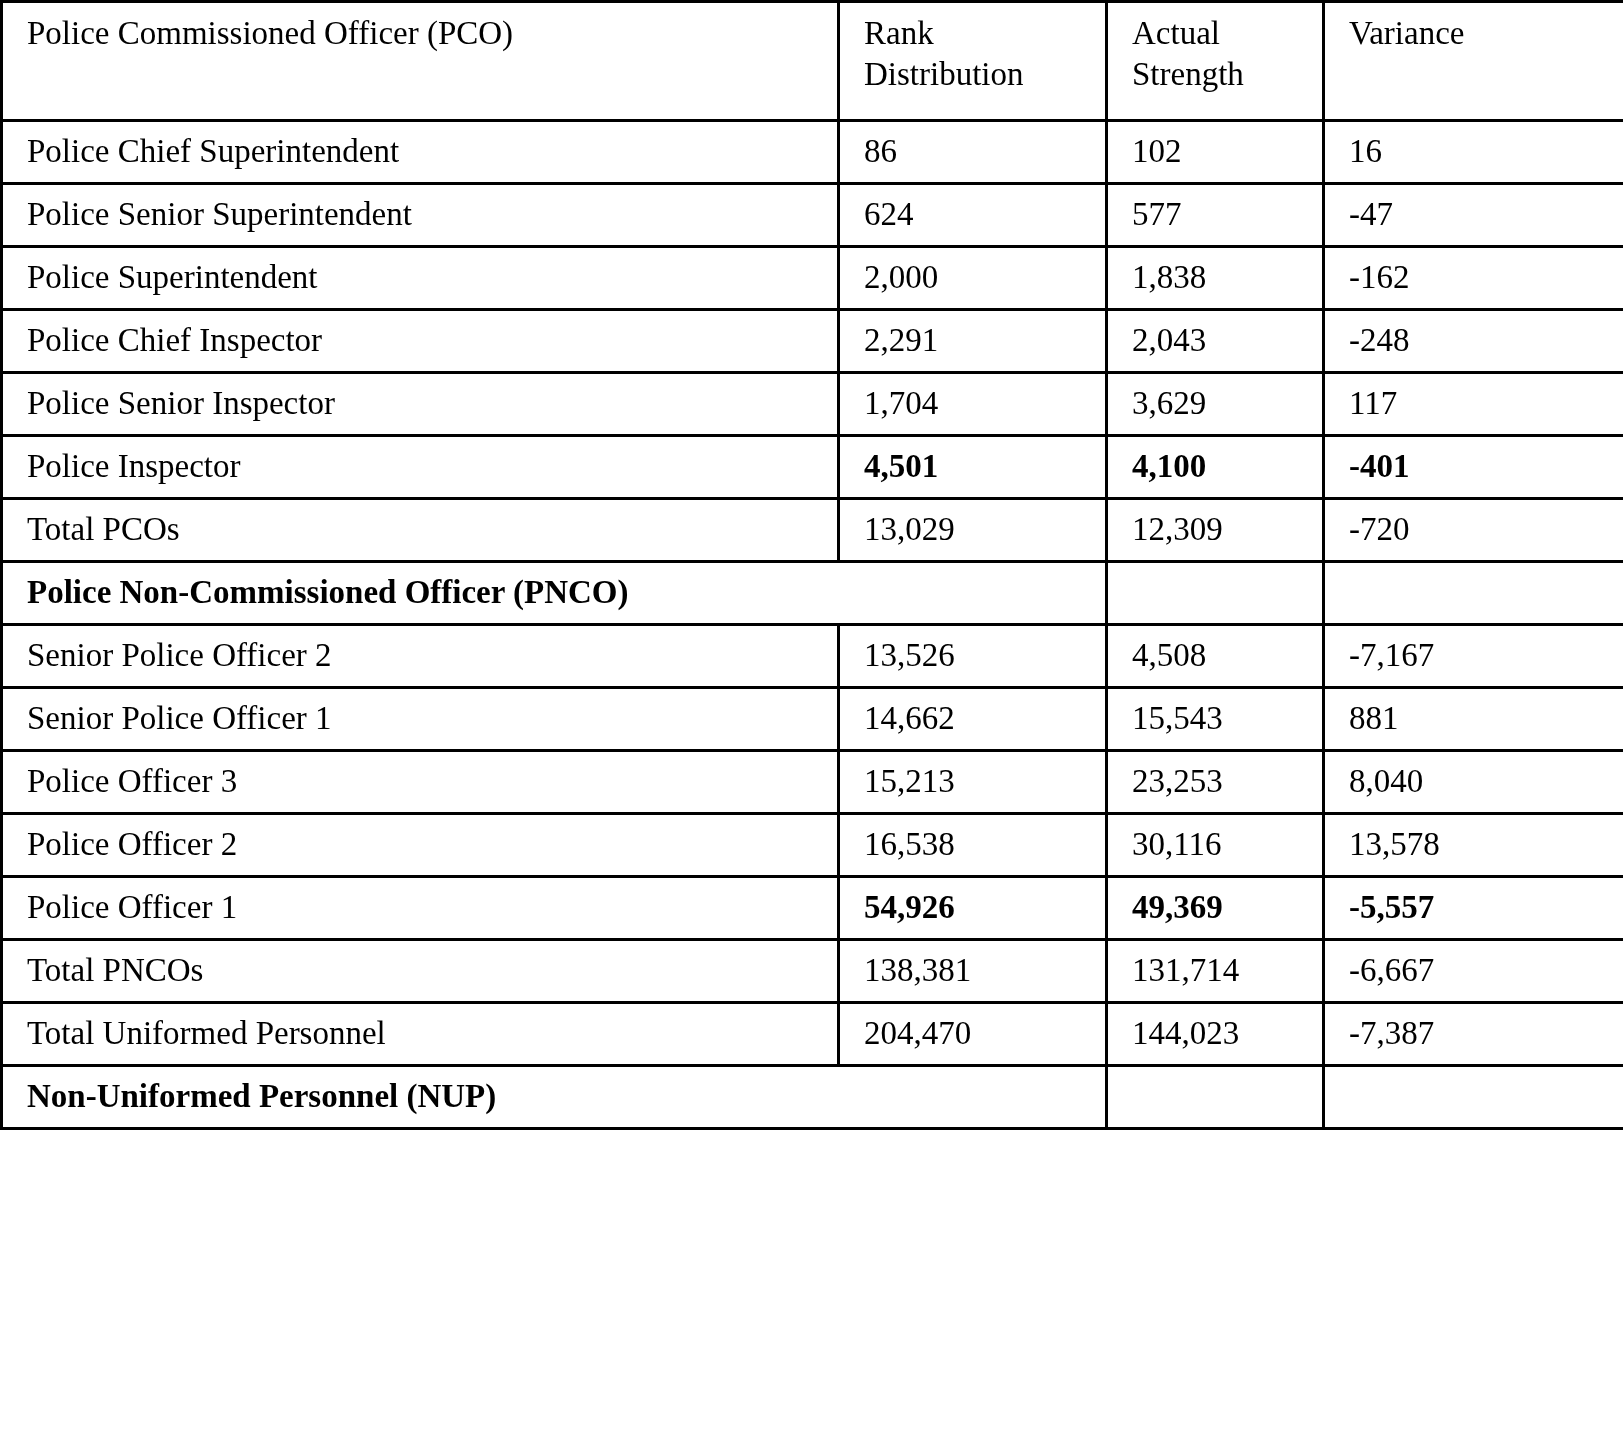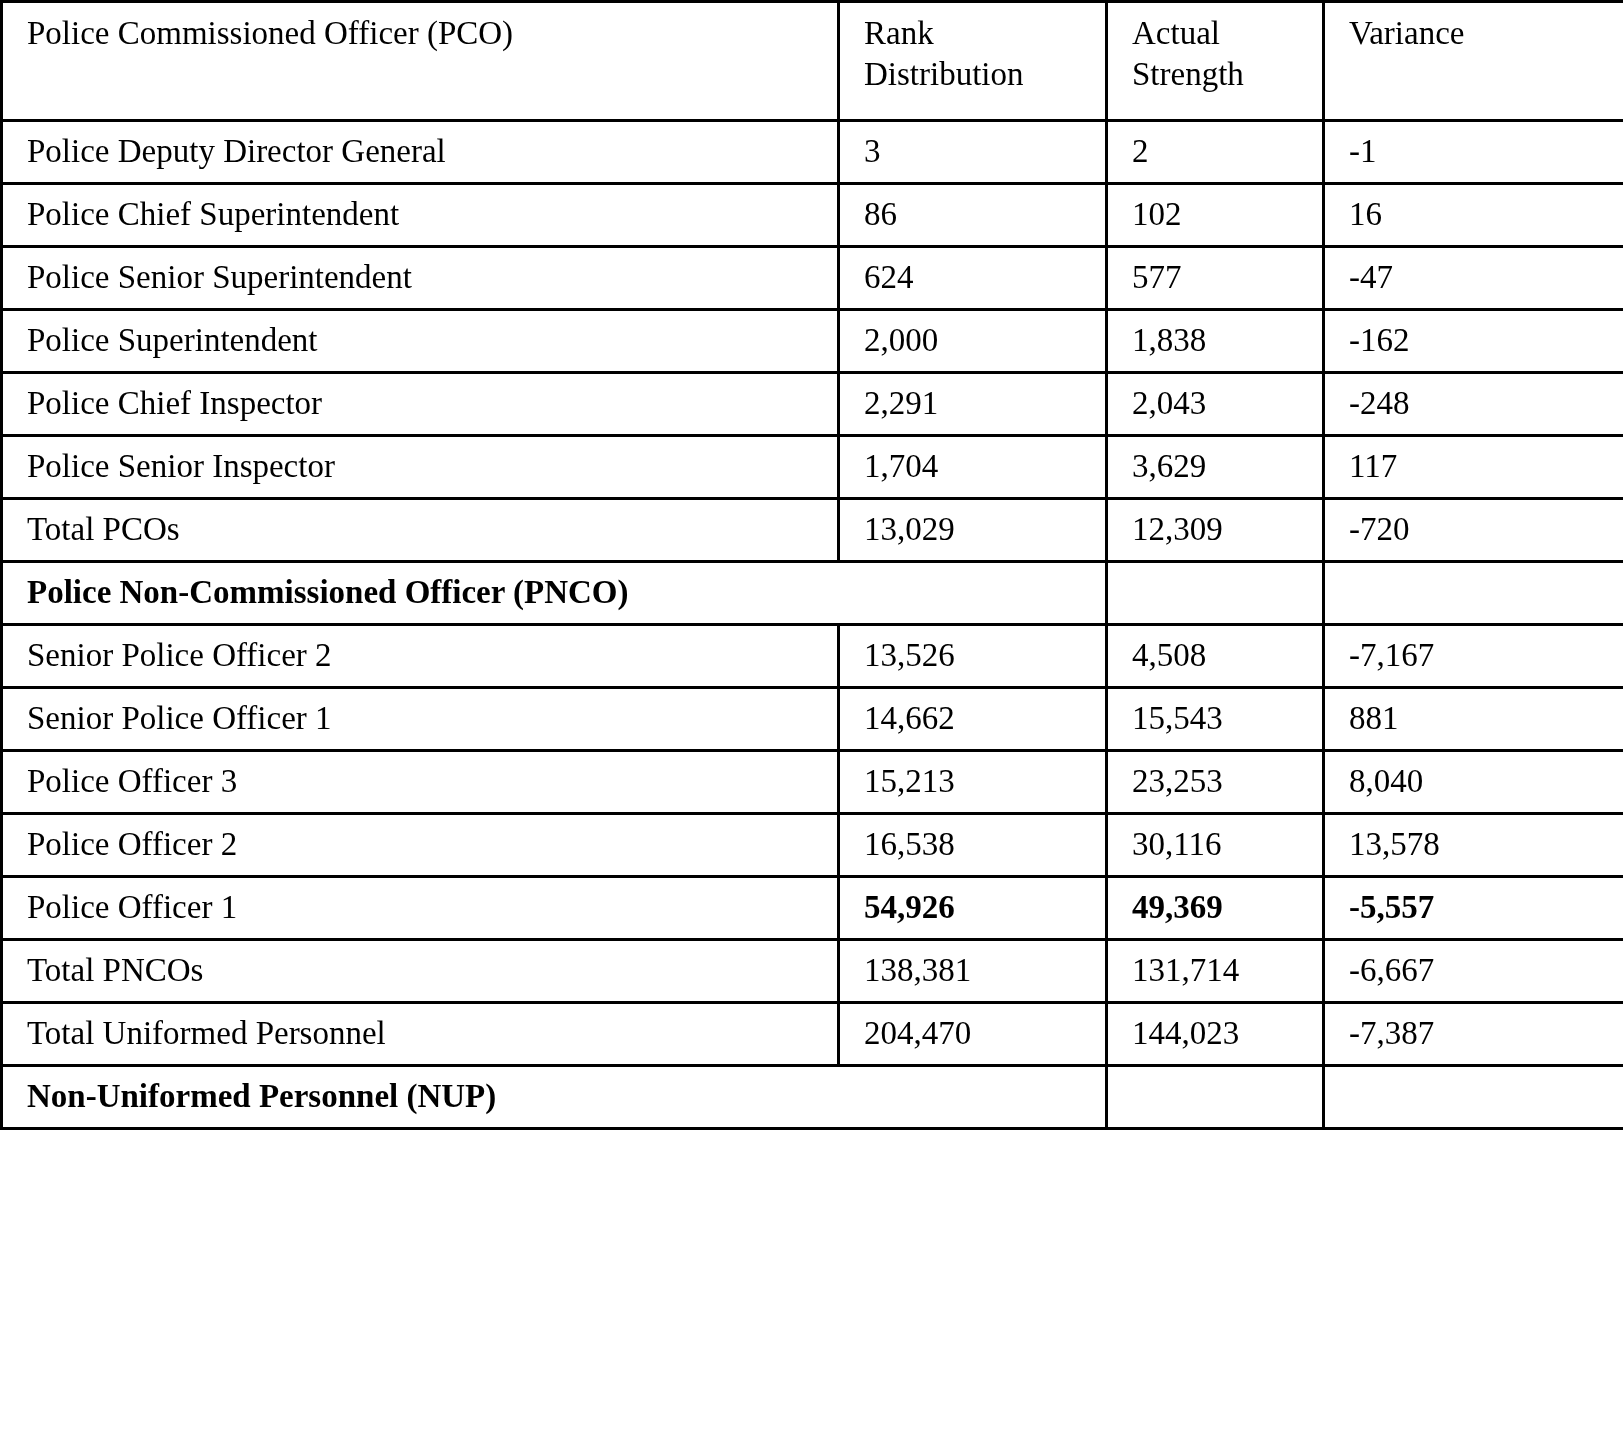--- a/index.html
+++ b/index.html
@@ -55,26 +55,20 @@
   <thead>
     <tr>
       <th>Police Commissioned Officer (PCO)</th>
       <th>Rank Distribution</th>
       <th>Actual Strength</th>
       <th>Variance</th>
     </tr>
   </thead>
   <tbody>
       <tr>
-        <td>Police Deputy Director General</td>
-        <td>3</td>
-        <td>2</td>
-        <td>-1</td>
-      </tr>
-      <tr>
         <td>Police Chief Superintendent</td>
         <td>86</td>
         <td>102</td>
         <td>16</td>
       </tr>
       <tr>
         <td>Police Senior Superintendent</td>
         <td>624</td>
         <td>577</td>
         <td>-47</td>
@@ -89,20 +83,26 @@
         <td>Police Chief Inspector</td>
         <td>2,291</td>
         <td>2,043</td>
         <td>-248</td>
       </tr>
       <tr>
         <td>Police Senior Inspector</td>
         <td>1,704</td>
         <td>3,629</td>
         <td>117</td>
+      </tr>
+      <tr>
+        <td>Police Inspector</td>
+        <td class="bold">4,501</td>
+        <td class="bold">4,100</td>
+        <td class="bold">-401</td>
       </tr>
       <tr>
         <td>Total PCOs</td>
         <td>13,029</td>
         <td>12,309</td>
         <td>-720</td>
       </tr>
       <tr>
         <td colspan="2" class="bold">Police Non-Commissioned Officer (PNCO)</td>
         <td></td>

